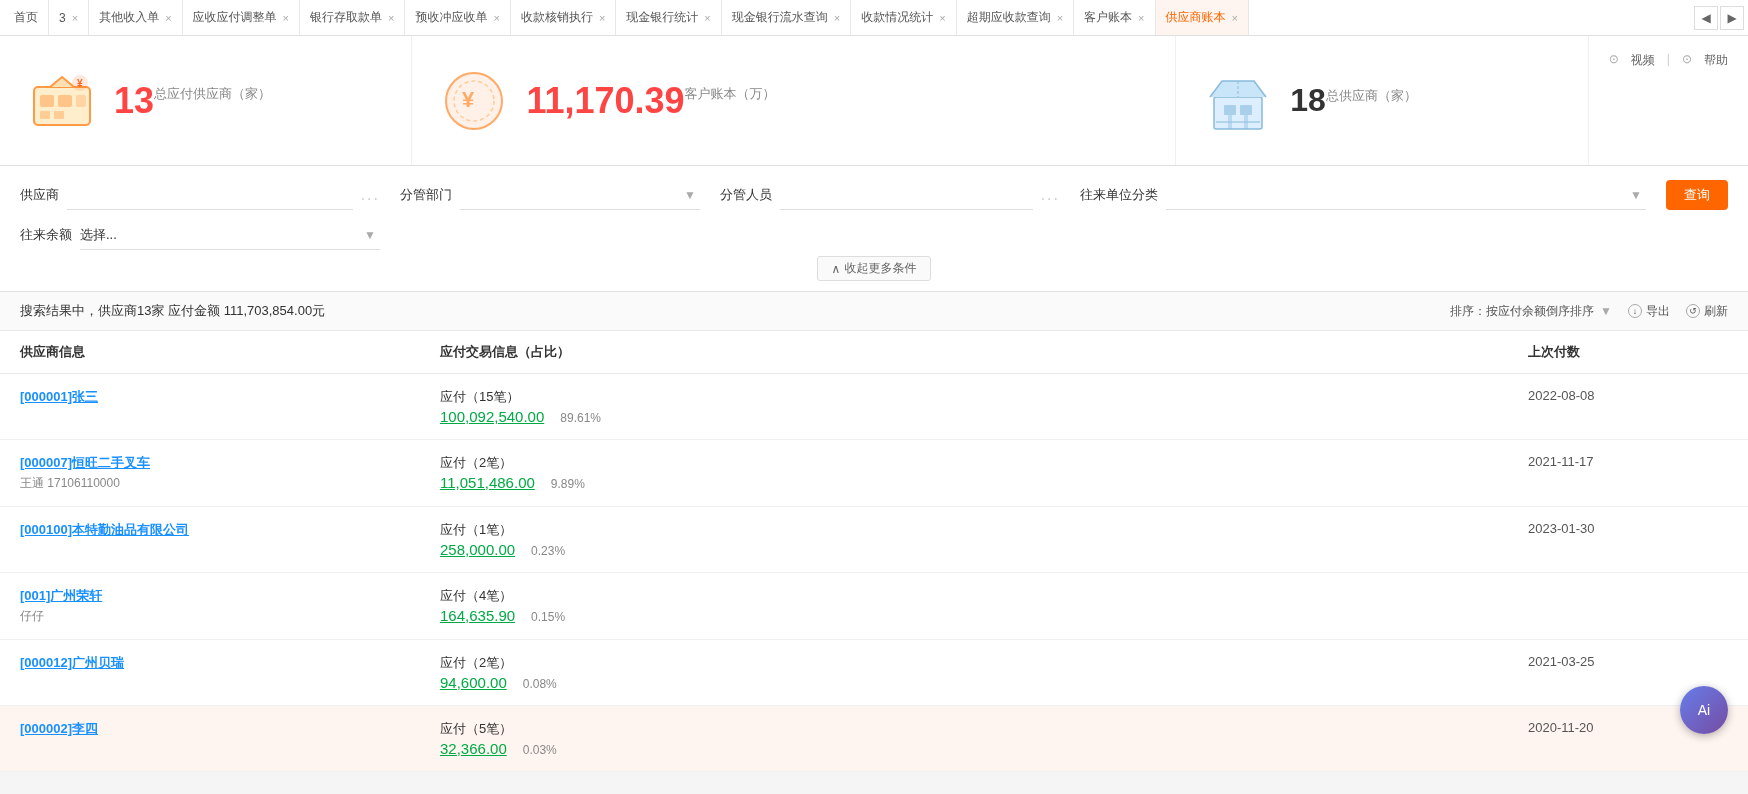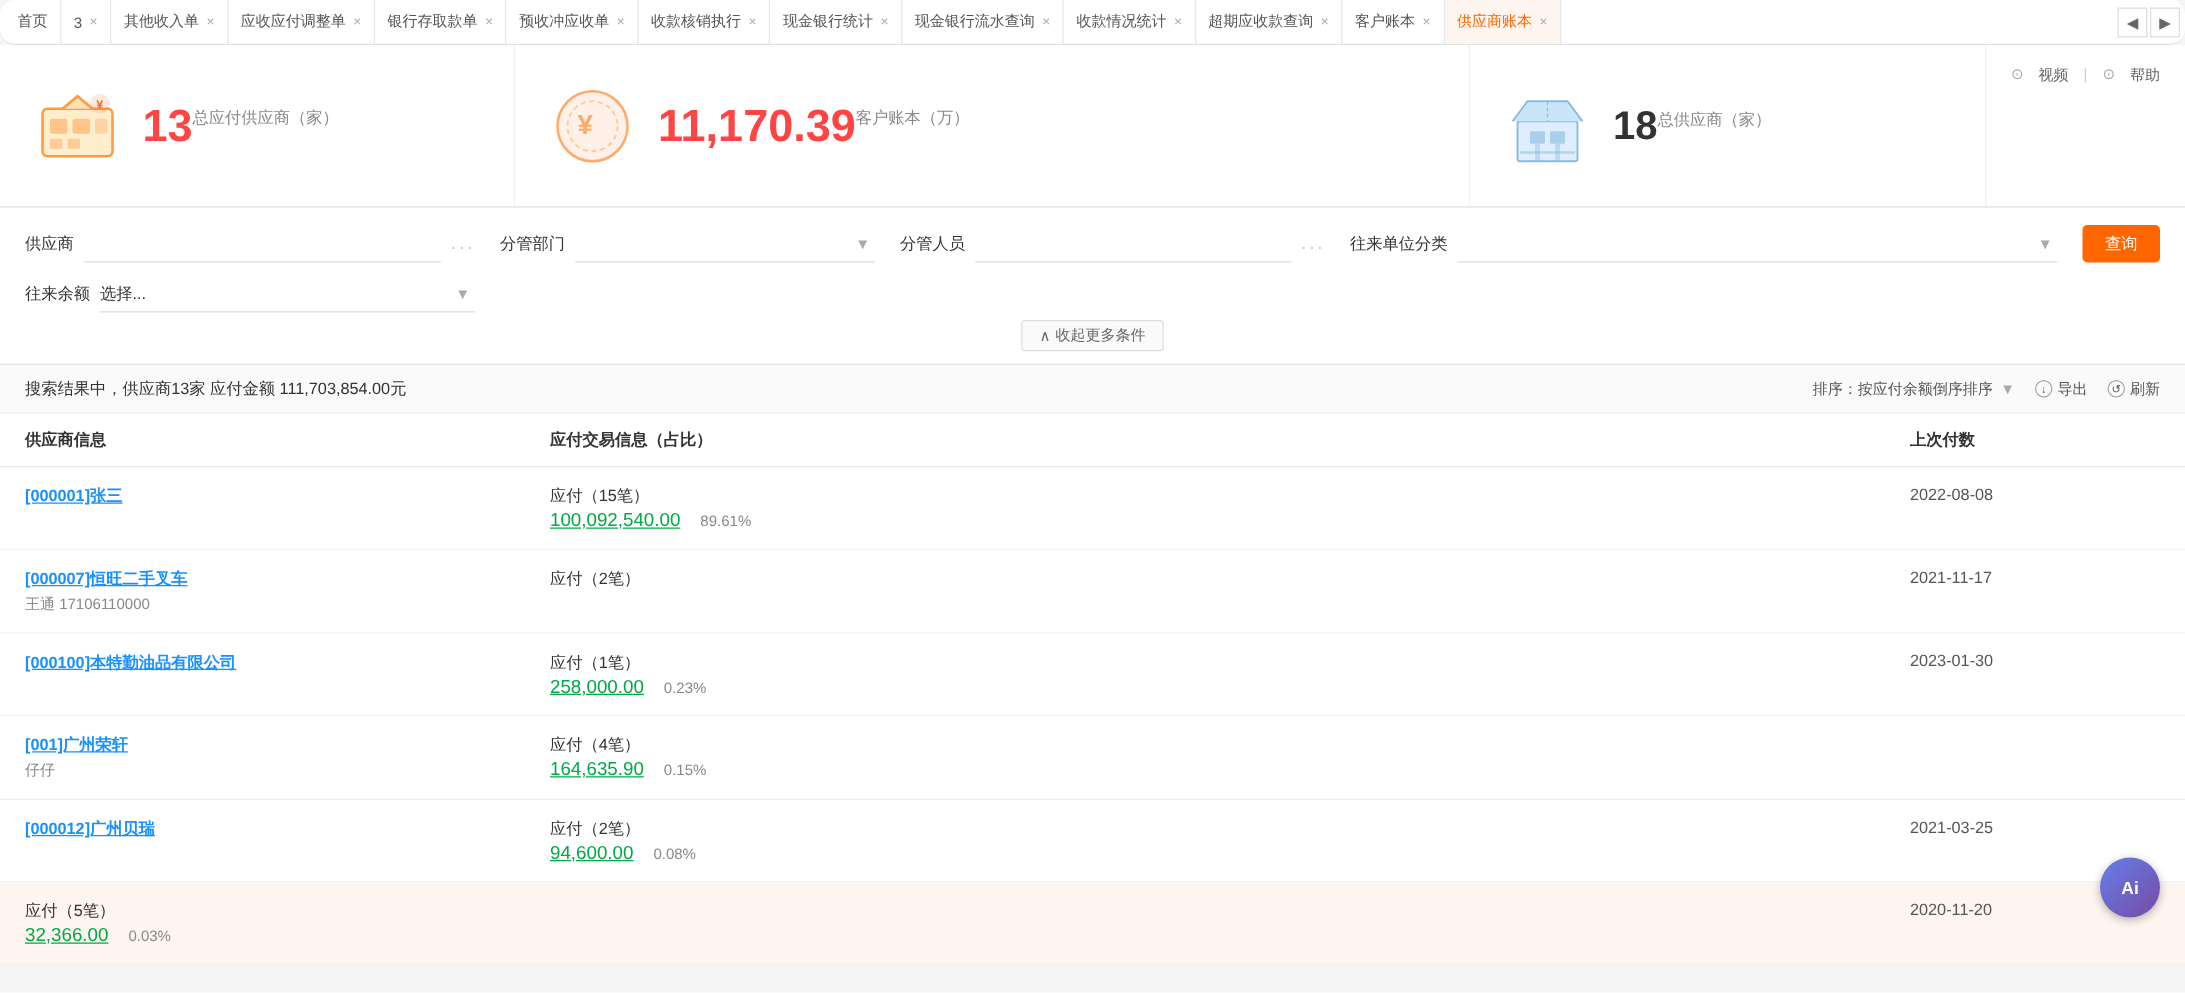--- a/index.html
+++ b/index.html
@@ -7,21 +7,20 @@
 
     
     .top-nav {
       background: #fff;
       border-bottom: 1px solid #e0e0e0;
       display: flex;
       align-items: center;
       height: 36px;
       padding: 0 4px;
       overflow: hidden;
-      border-radius: 12px;
     }
     .nav-tab {
       display: inline-flex;
       align-items: center;
       padding: 0 10px;
       height: 36px;
       font-size: 12px;
       color: #555;
       border-right: 1px solid #e8e8e8;
       cursor: pointer;
@@ -504,20 +503,24 @@
     </div>
   </div>
 
   <div class="table-row">
     <div class="col-supplier">
       <div class="supplier-link">[000007]恒旺二手叉车</div>
       <div class="supplier-contact">王通  17106110000</div>
     </div>
     <div class="col-transaction transaction-info">
       <div class="transaction-label">应付（2笔）</div>
+      <div class="transaction-row">
+        <span class="transaction-amount">11,051,486.00</span>
+        <span class="transaction-percent">9.89%</span>
+      </div>
     </div>
     <div class="col-lastpay">
       <span class="last-pay">2021-11-17</span>
     </div>
   </div>
 
   <div class="table-row">
     <div class="col-supplier">
       <div class="supplier-link">[000100]本特勤油品有限公司</div>
     </div>
@@ -560,28 +563,31 @@
         <span class="transaction-amount">94,600.00</span>
         <span class="transaction-percent">0.08%</span>
       </div>
     </div>
     <div class="col-lastpay">
       <span class="last-pay">2021-03-25</span>
     </div>
   </div>
 
   <div class="table-row highlighted">
+    <div class="col-supplier">
+      <div class="supplier-link">[000002]李四</div>
+    </div>
     <div class="col-transaction transaction-info">
       <div class="transaction-label">应付（5笔）</div>
       <div class="transaction-row">
         <span class="transaction-amount">32,366.00</span>
         <span class="transaction-percent">0.03%</span>
       </div>
     </div>
     <div class="col-lastpay">
       <span class="last-pay">2020-11-20</span>
     </div>
   </div>
 </div>
 
-<div style="position: fixed; right: 20px; bottom: 60px; background: linear-gradient(135deg, #667eea 0%, #764ba2 100%); color: white; width: 48px; height: 48px; border-radius: 50%; display: flex; align-items: center; justify-content: center; font-size: 14px; font-weight: bold; cursor: pointer; box-shadow: 0 2px 8px rgba(0,0,0,0.3); z-index: 1000;">
+<div style="position: fixed; right: 20px; bottom: 60px; background: linear-gradient(135deg, #667eea 0%, #764ba2 100%); color: white; width: 48px; height: 48px; border-radius: 50%; display: flex; align-items: center; justify-content: center; font-size: 14px; font-weight: normal; cursor: pointer; box-shadow: 0 2px 8px rgba(0,0,0,0.3); z-index: 1000;">
   <span>Ai</span>
 </div>
 
 </body></html>

